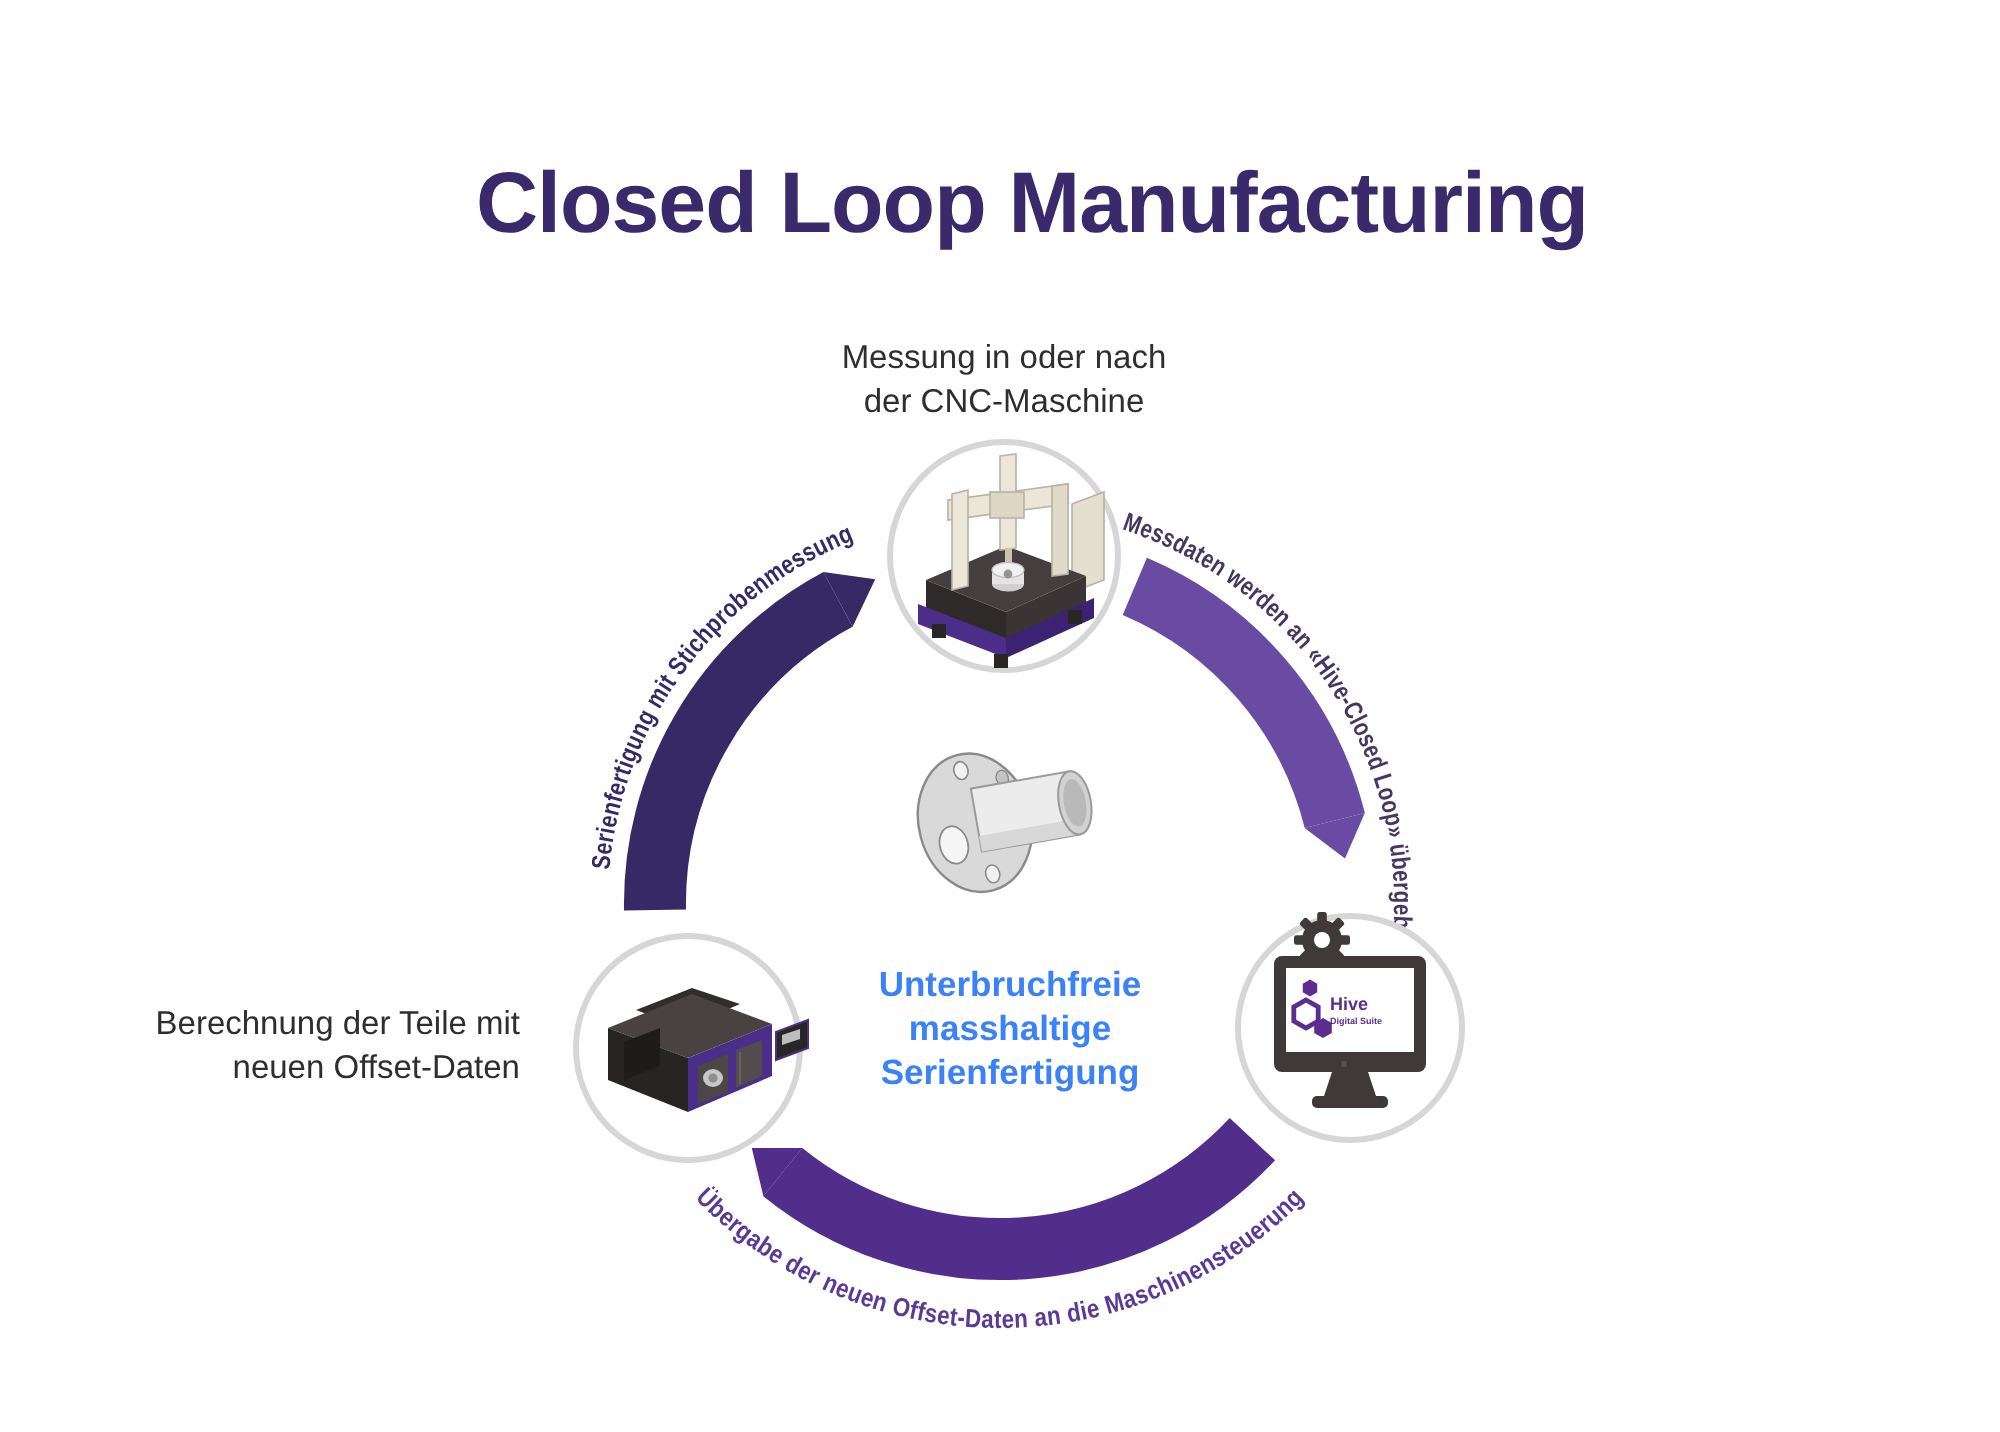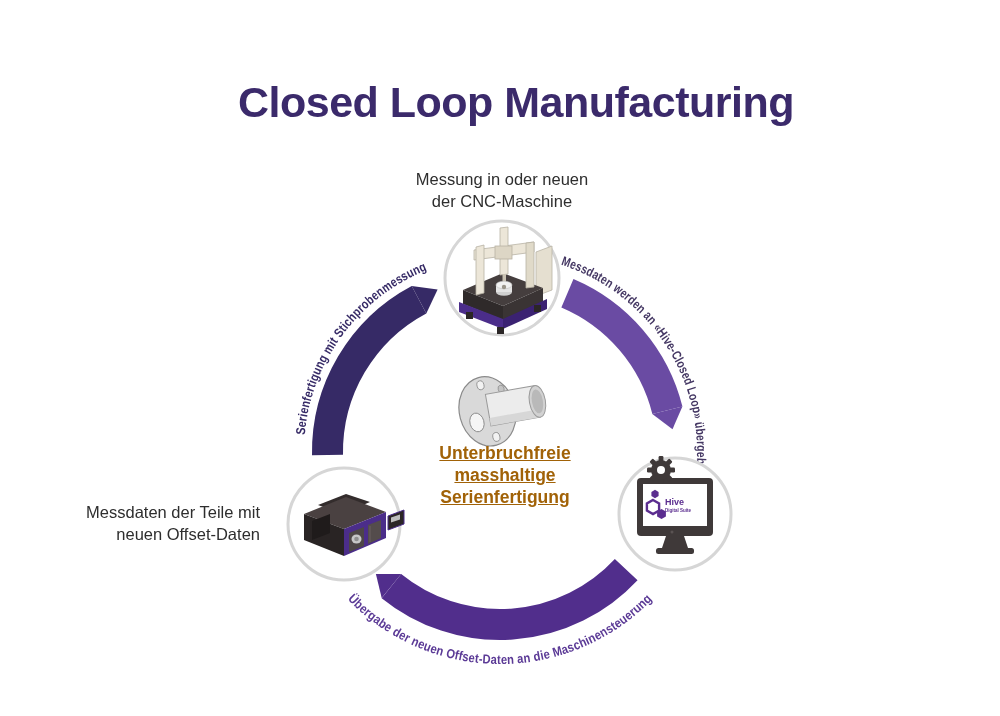--- a/index.html
+++ b/index.html
@@ -13,22 +13,22 @@
     font-size:43px;font-weight:bold;letter-spacing:-0.5px;color:#3b2a6b;
   }
   .node-label{
     position:absolute;font-size:16.5px;line-height:21.5px;color:#2e2e2e;
     white-space:pre-line;
   }
   .label-top{left:350px;top:169px;width:304px;text-align:center;}
   .label-right{left:742px;top:467px;width:215px;text-align:left;}
   .label-left{left:38px;top:502px;width:222px;text-align:right;}
   .label-center{
-    position:absolute;left:398px;top:442px;width:214px;text-align:center;
-    font-size:17.5px;line-height:22px;font-weight:bold;color:#a16207;white-space:pre-line;text-decoration:underline;
+    position:absolute;left:398px;top:481px;width:214px;text-align:center;
+    font-size:17.5px;line-height:22px;font-weight:bold;color:#3b82f6;white-space:pre-line;
   }
   .arc-text{font-size:13px;font-weight:bold;letter-spacing:0.2px;}
 </style>
 </head>
 <body>
 
 <div id="stage">
 
   <svg id="diagram-svg" width="1000" height="716" viewBox="0 0 1000 716">
 
@@ -147,24 +147,24 @@
         <rect x="-12" y="-16" width="50" height="32" fill="#ececec" stroke="#9a9a9a" stroke-width="1"></rect>
         <rect x="-12" y="8" width="50" height="8" fill="#d7d7d7"></rect>
         <ellipse cx="38" cy="0" rx="8" ry="16" fill="#d2d2d2" stroke="#9a9a9a" stroke-width="1"></ellipse>
         <ellipse cx="38" cy="0" rx="5.5" ry="12" fill="#b9b9b9"></ellipse>
       </g>
     </g>
   </svg>
 
   <div class="page-title">Closed Loop Manufacturing</div>
 
-  <div class="node-label label-top">Messung in oder neuen
+  <div class="node-label label-top">Messung in oder nach
 der CNC-Maschine</div>
 
 
-  <div class="node-label label-left">Messdaten der Teile mit
+  <div class="node-label label-left">Berechnung der Teile mit
 neuen Offset-Daten</div>
 
   <div class="label-center">Unterbruchfreie
 masshaltige
 Serienfertigung</div>
 
 </div>
 
 </body></html>

